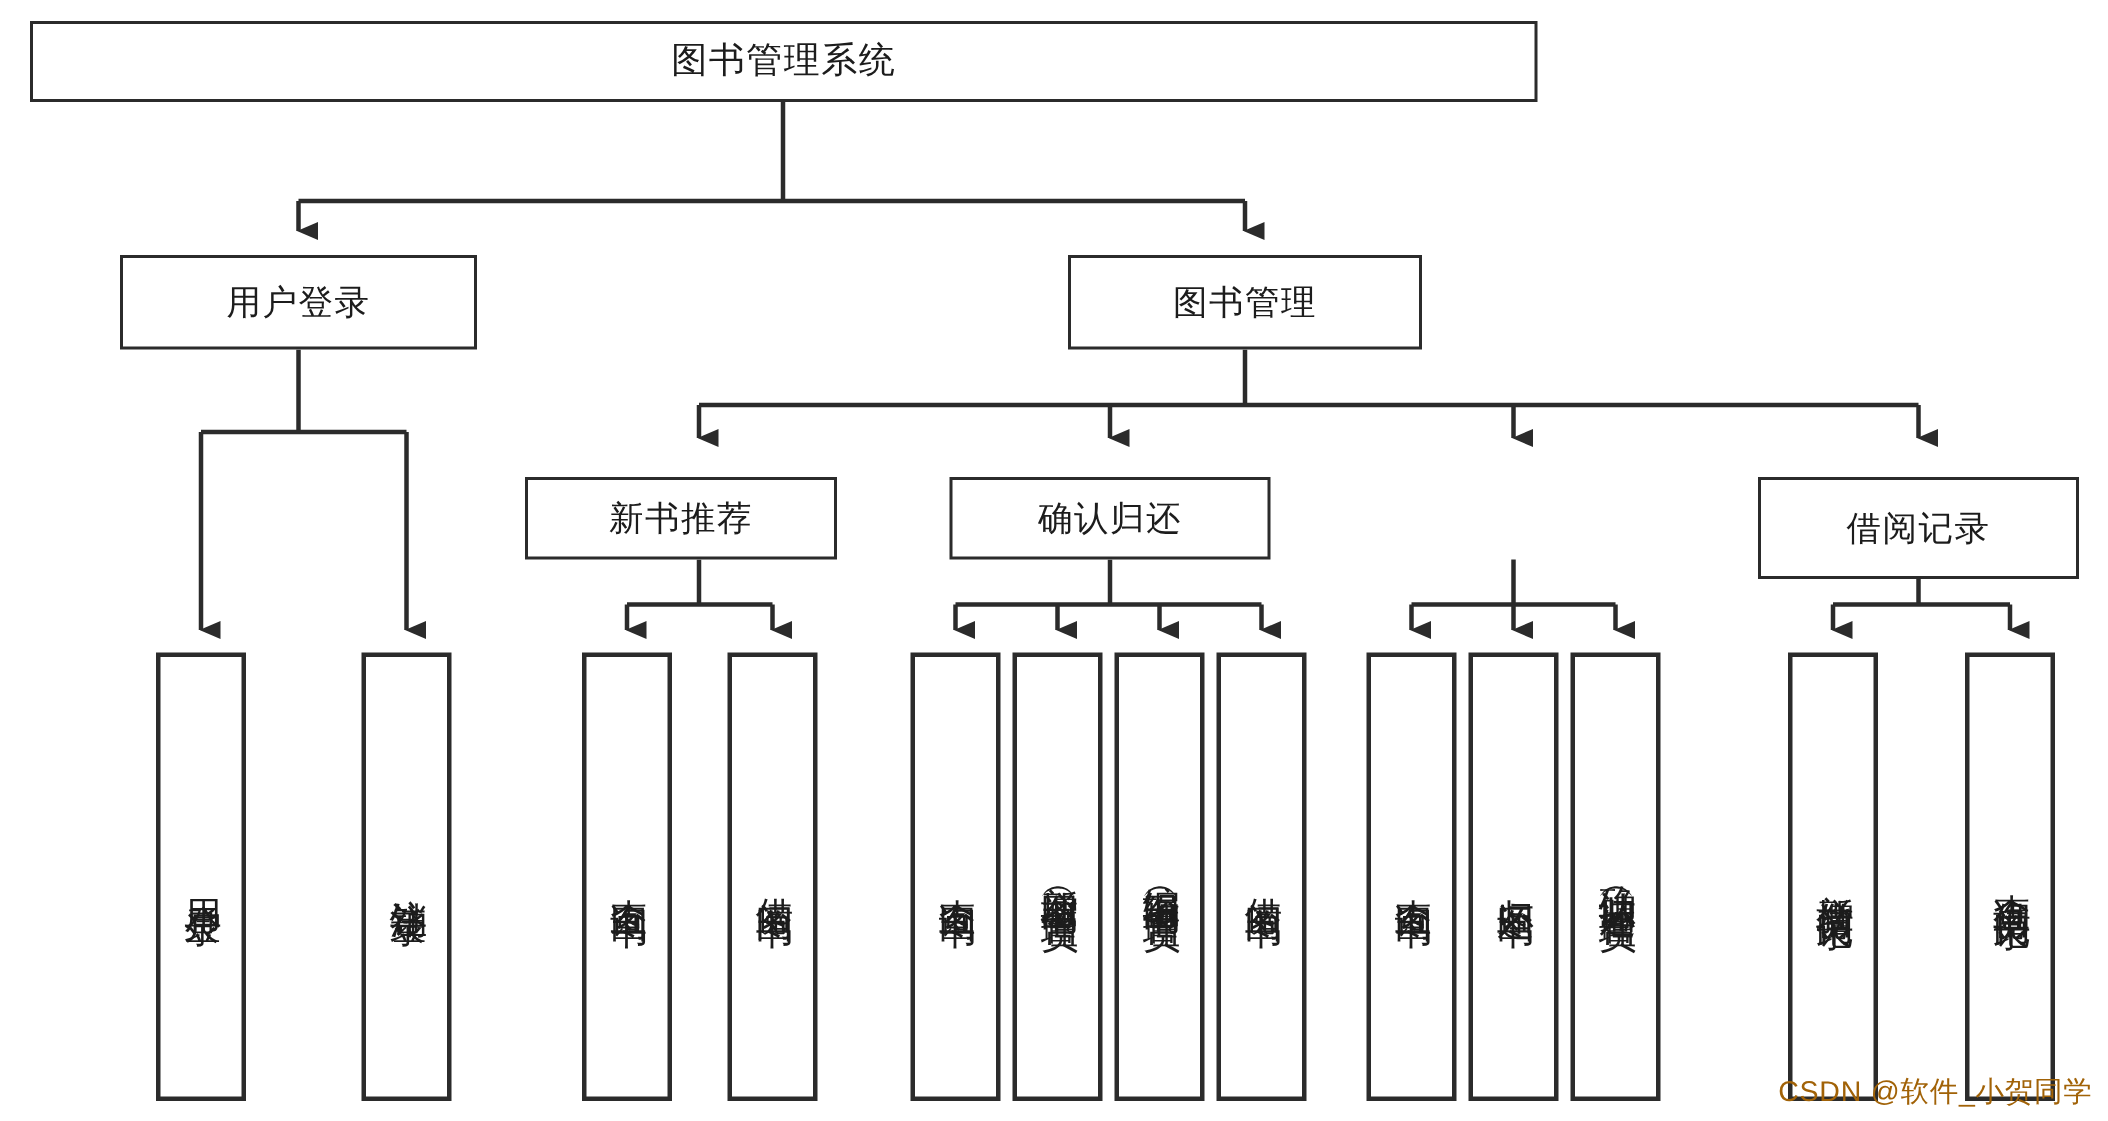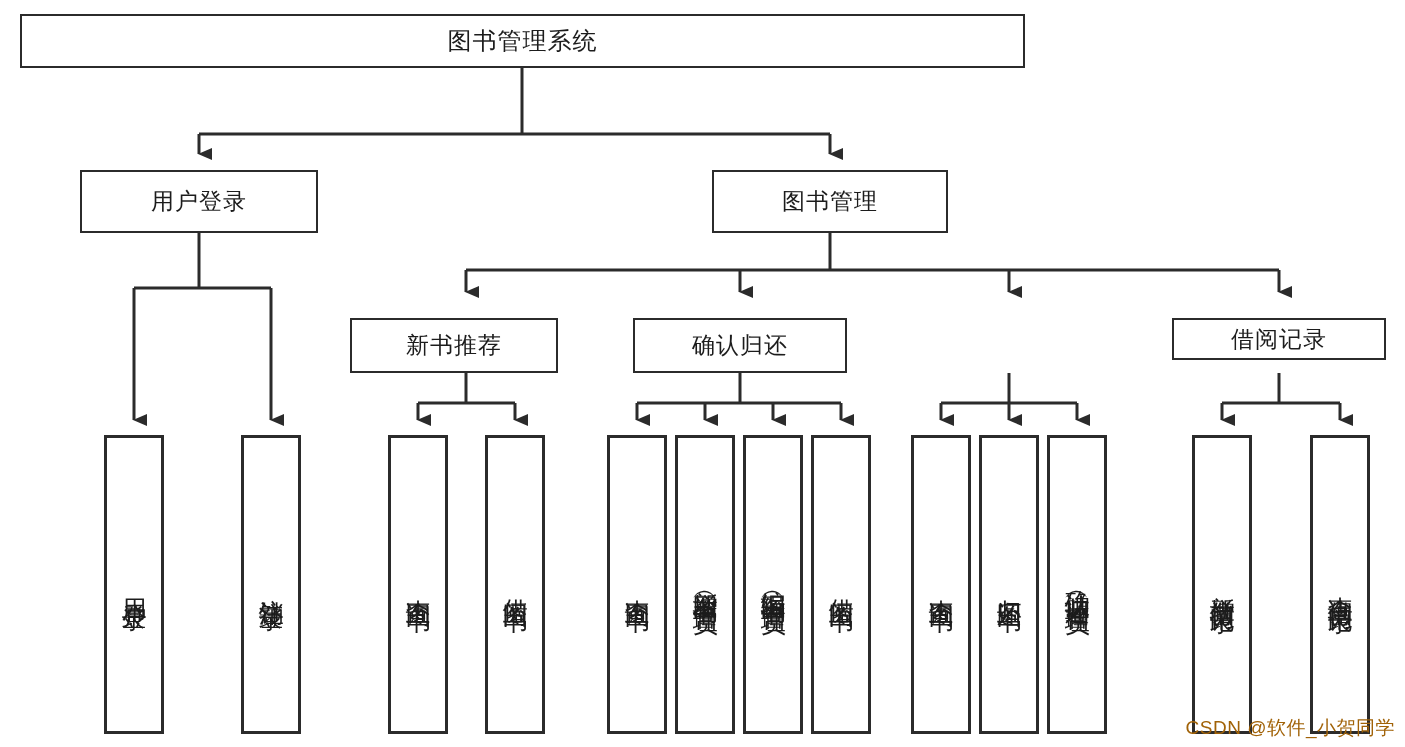--- a/index.html
+++ b/index.html
@@ -145,21 +145,21 @@
 
   <div class="node branch" style="left:350px; top:318px; width:208px; height:55px;">
     <span class="label">新书推荐</span>
   </div>
 
   <div class="node branch" style="left:633px; top:318px; width:214px; height:55px;">
     <span class="label">确认归还</span>
   </div>
 
 
-  <div class="node branch" style="left:1172px; top:318px; width:214px; height:42px;">
+  <div class="node branch" style="left:1172px; top:318px; width:214px; height:68px;">
     <span class="label">借阅记录</span>
   </div>
 
   <div class="node leaf" style="left:104px; top:435px; width:60px; height:299px;">
     <span class="label">用户登录</span>
   </div>
 
   <div class="node leaf" style="left:241px; top:435px; width:60px; height:299px;">
     <span class="label">注销登录</span>
   </div>

